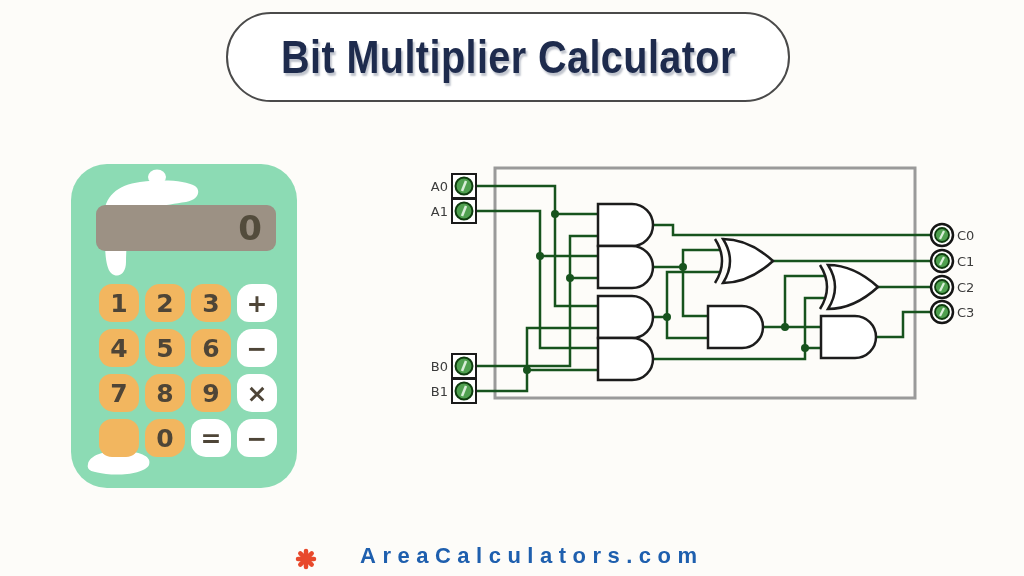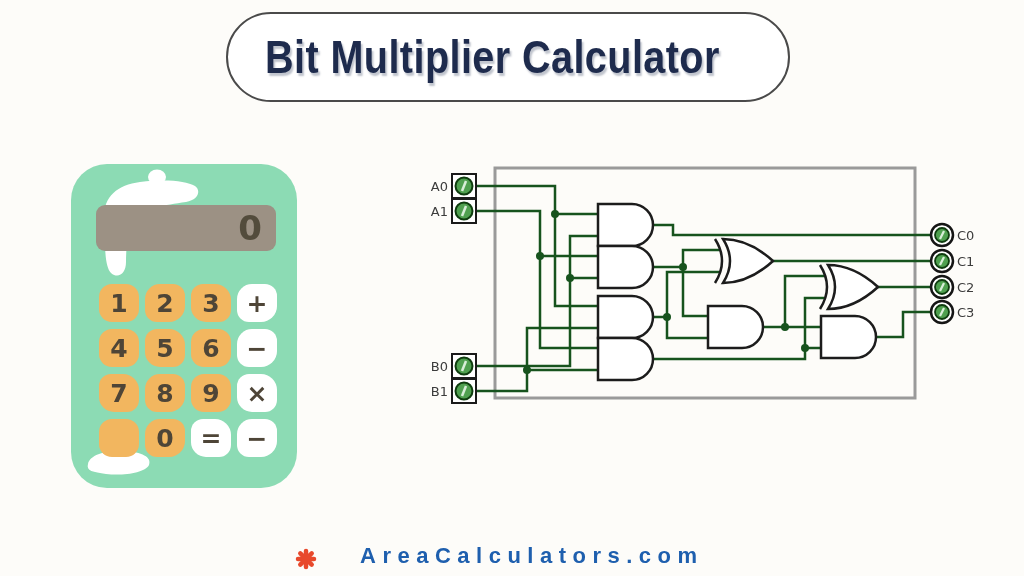--- a/index.html
+++ b/index.html
@@ -5,21 +5,21 @@
   html,body{margin:0;padding:0;}
   body{font-family:"DejaVu Sans", sans-serif;}
   .page{
     position:relative;width:1024px;height:576px;overflow:hidden;
     background:#FDFCF9;
   }
   
   .title-pill{
     position:absolute;left:226px;top:12px;width:560px;height:86px;
     background:#FFFFFF;border:2px solid #4A4A4A;border-radius:46px;
-    display:flex;align-items:center;justify-content:flex-start;
+    display:flex;align-items:center;justify-content:center;
   }
   .title-text{
     font-family:"Liberation Sans", sans-serif;
     font-weight:800;font-size:46px;letter-spacing:.5px;color:#1E2B4D;
     transform:scaleX(.86);white-space:nowrap;
     text-shadow:2px 3px 2px rgba(30,43,77,.28);
   }
   
   .calc{position:absolute;left:68px;top:162px;width:232px;height:328px;}
   .calc svg{position:absolute;left:0;top:0;}

